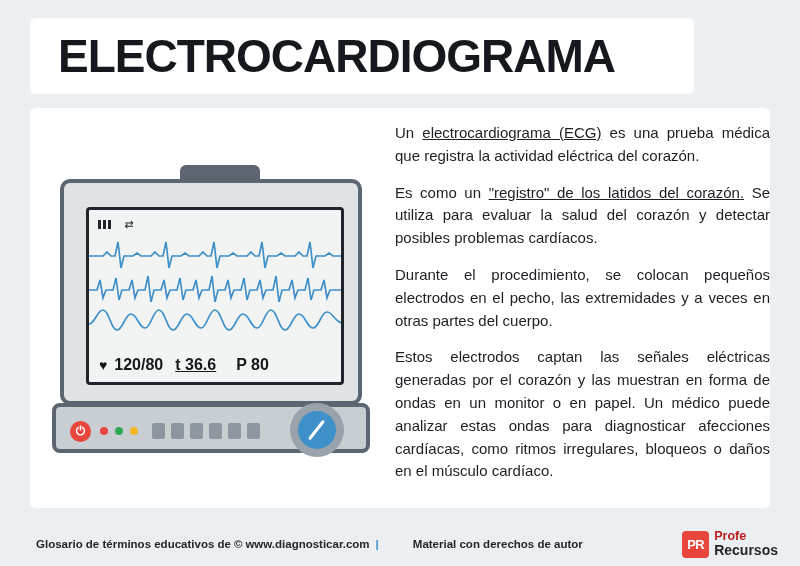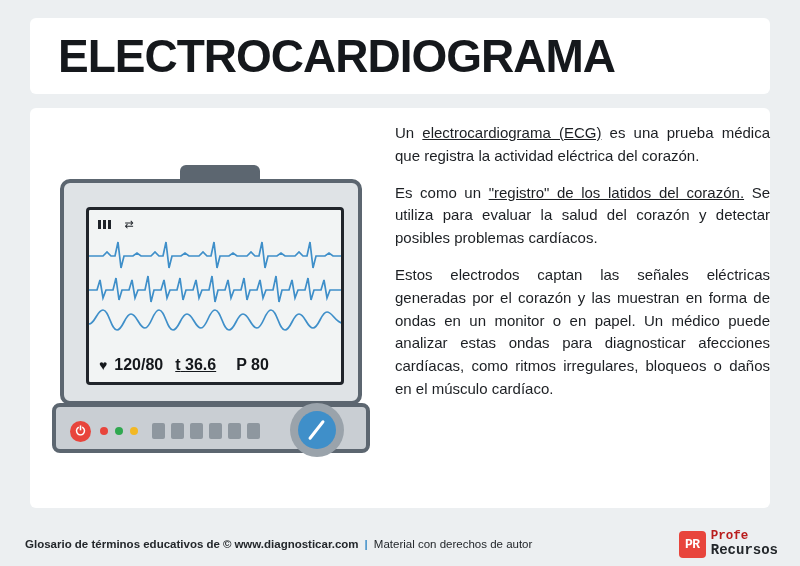--- a/index.html
+++ b/index.html
@@ -11,21 +11,21 @@
   #page {
     position: relative;
     width: 800px; height: 566px;
     background: #eceff1;
     overflow: hidden;
   }
   
   .title-bar {
     position: absolute;
     left: 30px; top: 18px;
-    width: 740px; height: 76px;
+    width: 664px; height: 76px;
     background: #ffffff;
     border-radius: 6px;
     display: flex;
     align-items: center;
     padding-left: 28px;
   }
   .title-bar h1 {
     font-family: "Liberation Sans", sans-serif;
     font-weight: bold;
     font-size: 46px;
@@ -171,35 +171,35 @@
   
   .footer {
     position: absolute;
     left: 0; bottom: 0;
     width: 800px; height: 44px;
     display: flex;
     align-items: center;
   }
   .footer-text {
     position: absolute;
-    left: 25px; top: 0; height: 44px;
+    left: 36px; top: 0; height: 44px;
     display: flex; align-items: center;
     font-size: 11.5px;
     font-weight: bold;
     color: #23272b;
     white-space: nowrap;
   }
   .footer-text .sep { color: #3f8fc9; margin: 0 6px; font-weight: bold; }
-  .footer-text .light { font-weight: normal; }
+  .footer-text .light { font-weight: bold; margin-left: 28px; }
   .copy-glyph { margin: 0 3px; }
   .logo {
     position: absolute;
     right: 22px; top: 8px;
     height: 28px;
-    display: flex; align-items: center; gap: 5px; font-family: Liberation Mono, monospace;
+    display: flex; align-items: center; gap: 5px;
   }
   .logo-mark {
     width: 27px; height: 27px;
     background: #e8453c;
     border-radius: 4px;
     color: #ffffff;
     font-weight: bold;
     font-size: 13px;
     display: flex; align-items: center; justify-content: center;
     letter-spacing: -0.5px;
@@ -292,20 +292,21 @@
         <div class="knob-inner" style="background: rgb(63, 143, 201);">
           <div class="knob-tick"></div>
         </div>
       </div>
     </div>
   </div>
 
   <div class="text-col">
     <p><span>Un </span><span class="ul">electrocardiograma (ECG)</span><span> es una prueba médica que registra la actividad eléctrica del corazón.</span></p>
     <p><span>Es como un </span><span class="ul">"registro" de los latidos del corazón.</span><span> Se utiliza para evaluar la salud del corazón y detectar posibles problemas cardíacos.</span></p>
+    <p><span>Durante el procedimiento, se colocan pequeños electrodos en el pecho, las extremidades y a veces en otras partes del cuerpo.</span></p>
     <p><span>Estos electrodos captan las señales eléctricas generadas por el corazón y las muestran en forma de ondas en un monitor o en papel. Un médico puede analizar estas ondas para diagnosticar afecciones cardíacas, como ritmos irregulares, bloqueos o daños en el músculo cardíaco.</span></p>
   </div>
 
   <div class="footer">
     <div class="footer-text">
       <span>Glosario de términos educativos de</span>
       <span class="copy-glyph">©</span>
       <span>www.diagnosticar.com</span>
       <span class="sep">|</span>
       <span class="light">Material con derechos de autor</span>

